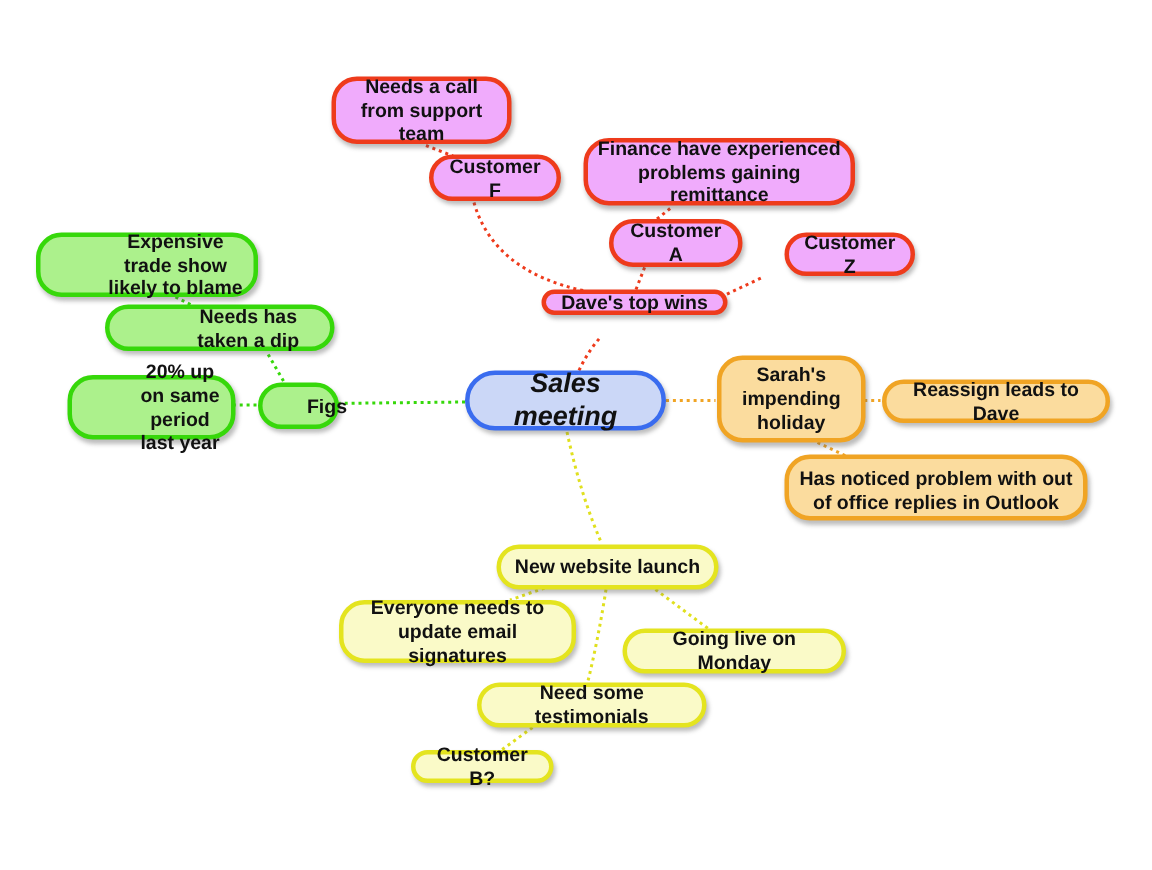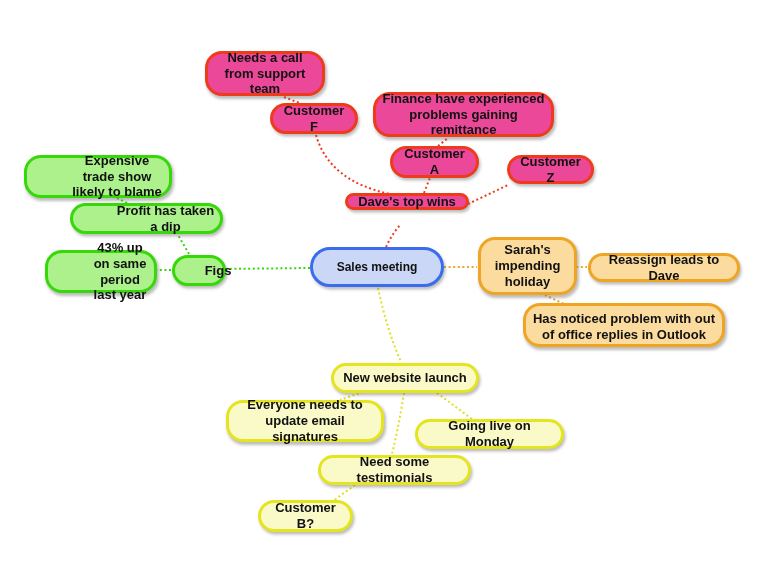--- a/index.html
+++ b/index.html
@@ -9,22 +9,22 @@
   }
   svg.wires { position:absolute; left:0; top:0; width:768px; height:580px; }
   .node {
     position:absolute; box-sizing:border-box;
     display:flex; align-items:center; justify-content:center;
     text-align:center; font-weight:bold; font-size:13px; line-height:1.22;
     color:#111111; border:3px solid #000; border-radius:17px;
     padding:1px 5px; cursor:default;
     box-shadow:1.5px 2.5px 3px rgba(90,90,90,0.40);
   }
-  .node.root { font-size:12px; border-radius:20px; }
-  .red    { background:#ec4899; border-color:#EE3B1C; }
+  .node.root { font-size:18px; border-radius:20px;font-style:italic; }
+  .red    { background:#f0abfc; border-color:#EE3B1C;margin-left:16px; }
   .green  { background:#ACF18C; border-color:#36D80A;padding-left:43px; }
   .orange { background:#FBDC9E; border-color:#F0A424; }
   .yellow { background:#FAFAC8; border-color:#E4E41F; }
   .blue   { background:#CBD7F7; border-color:#3A6CEF; }
   path.wire { fill:none; stroke-width:2; stroke-dasharray:2 2.6; stroke-linecap:butt; }
   .w-red    { stroke:#EE3B1C; }
   .w-green  { stroke:#36D80A; }
   .w-orange { stroke:#F0A424; }
   .w-yellow { stroke:#E0E01E; }
 </style>
@@ -78,27 +78,27 @@
     <span>Finance have experienced problems gaining remittance</span>
   </div>
   <div class="node red" style="left:507px; top:155px; width:87px; height:29px;">
     <span>Customer Z</span>
   </div>
 
   <div class="node green" style="left:172px; top:255px; width:47px; height:31px;">
     <span>Figs</span>
   </div>
   <div class="node green" style="left:70px; top:203px; width:153px; height:31px;">
-    <span>Profit has taken a dip</span>
+    <span>Needs has taken a dip</span>
   </div>
   <div class="node green" style="left:24px; top:155px; width:148px; height:43px;">
     <span>Expensive trade show likely to blame</span>
   </div>
   <div class="node green" style="left:45px; top:250px; width:112px; height:43px;">
-    <span>43% up on same period last year</span>
+    <span>20% up on same period last year</span>
   </div>
 
   <div class="node orange" style="left:478px; top:237px; width:99px; height:58px;">
     <span>Sarah's impending holiday</span>
   </div>
   <div class="node orange" style="left:588px; top:253px; width:152px; height:29px;">
     <span>Reassign leads to Dave</span>
   </div>
   <div class="node orange" style="left:523px; top:303px; width:202px; height:44px;align-items:flex-end;">
     <span>Has noticed problem with out of office replies in Outlook</span>
@@ -109,17 +109,17 @@
   </div>
   <div class="node yellow" style="left:226px; top:400px; width:158px; height:42px;">
     <span>Everyone needs to update email signatures</span>
   </div>
   <div class="node yellow" style="left:415px; top:419px; width:149px; height:30px;">
     <span>Going live on Monday</span>
   </div>
   <div class="node yellow" style="left:318px; top:455px; width:153px; height:30px;">
     <span>Need some testimonials</span>
   </div>
-  <div class="node yellow" style="left:258px; top:500px; width:95px; height:32px;">
+  <div class="node yellow" style="left:274px; top:500px; width:95px; height:22px;">
     <span>Customer B?</span>
   </div>
 
 </div>
 
 </body></html>

